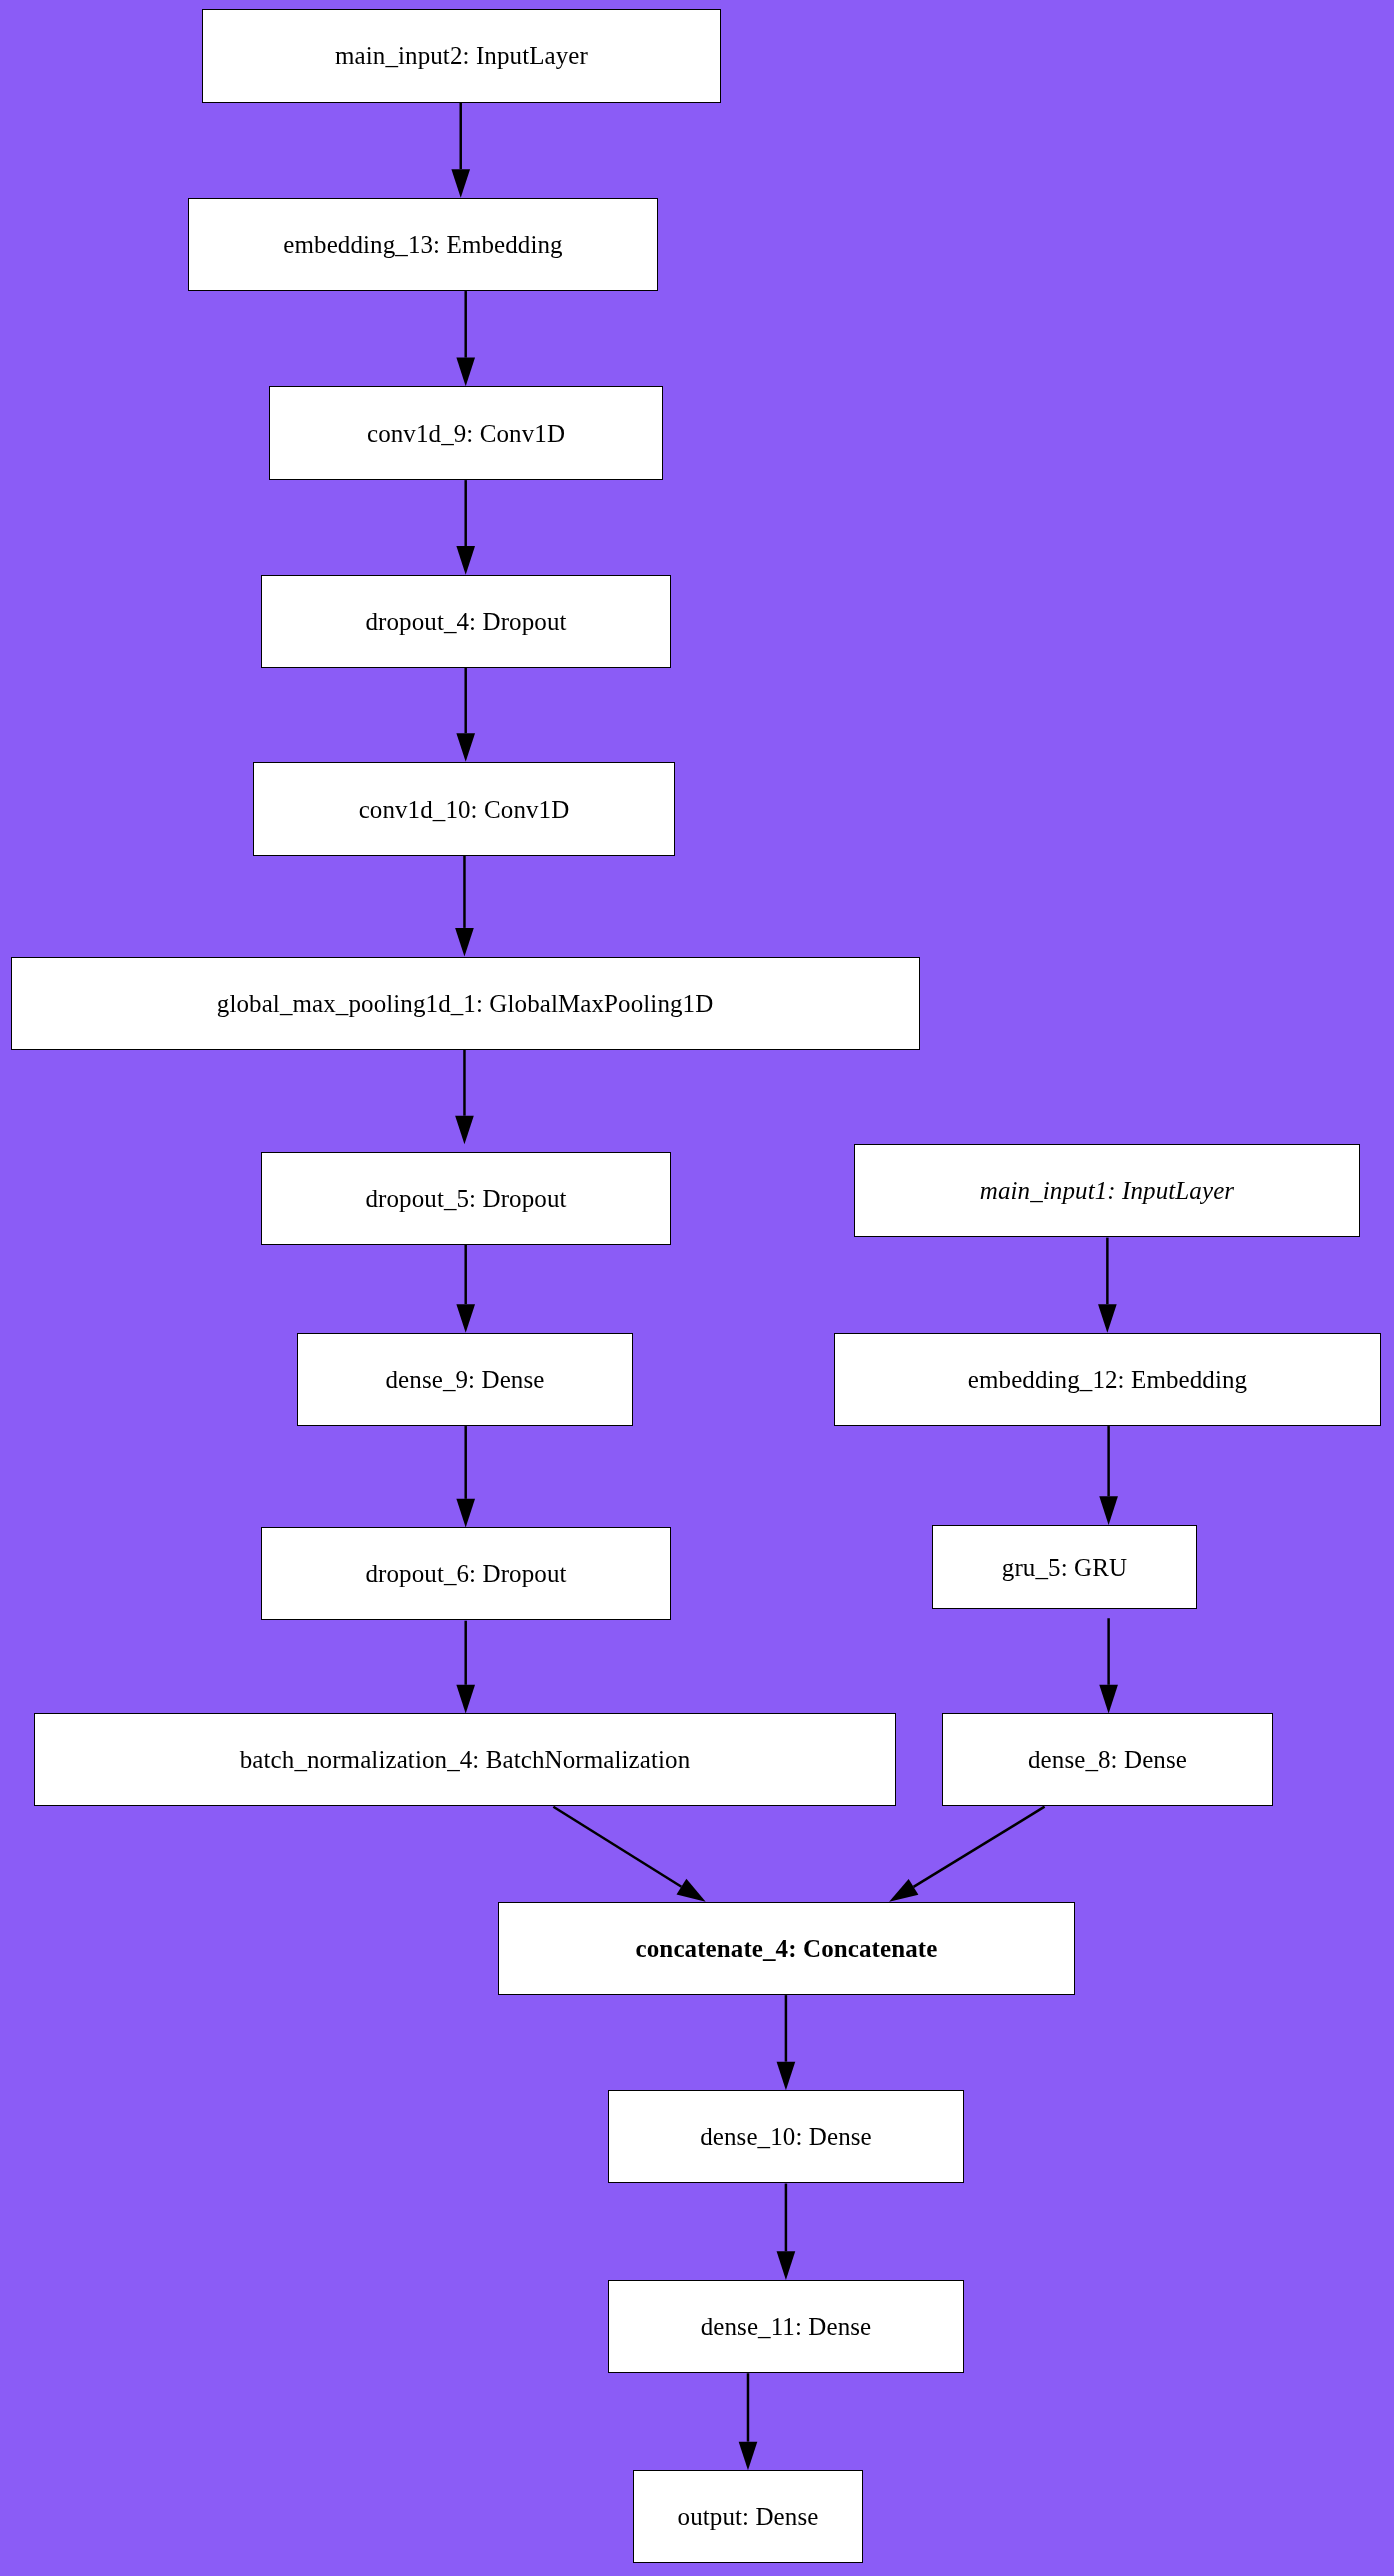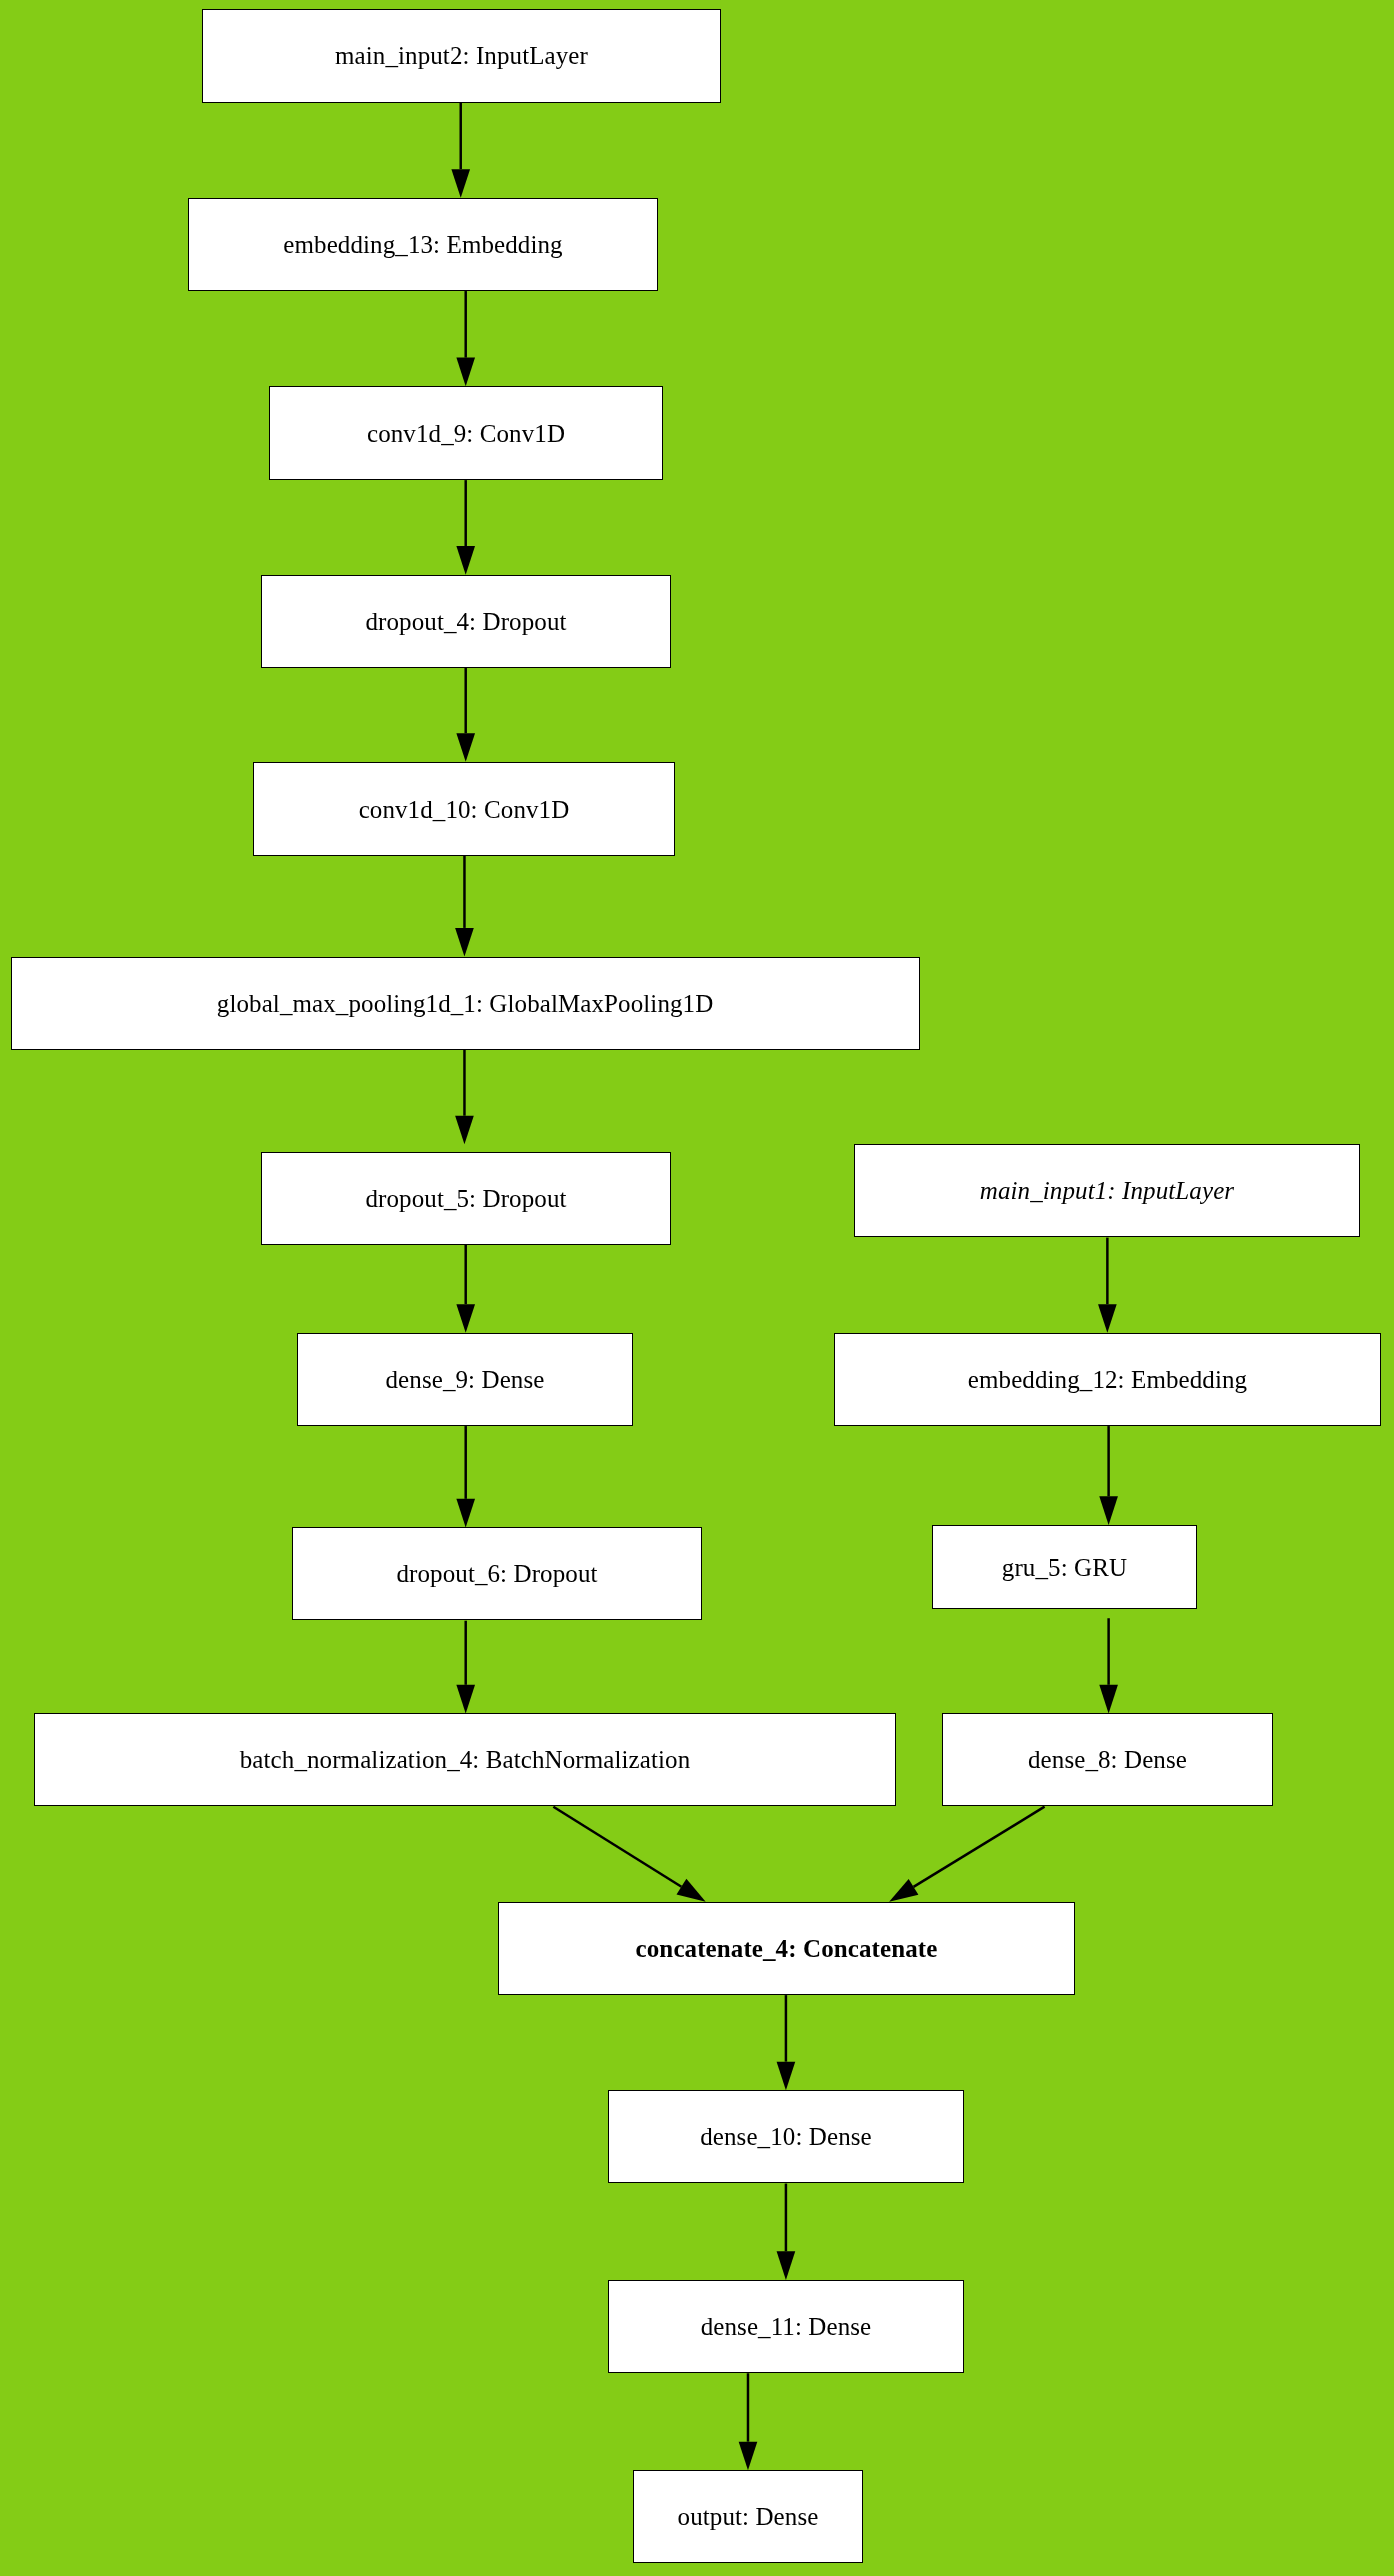--- a/index.html
+++ b/index.html
@@ -7,21 +7,21 @@
     padding: 0;
     background: #ffffff;
   }
   body {
     font-family: "Liberation Serif", "DejaVu Serif", serif;
   }
   #graph-canvas {
     position: relative;
     width: 1394px;
     height: 2576px;
-    background: #84cc16;
+    background: #8b5cf6;
     overflow: hidden;
   }
   #graph-svg {
     position: absolute;
     top: 0;
     left: 0;
     width: 1394px;
     height: 2576px;
   }
   .node-box {
@@ -143,21 +143,21 @@
     </div>
     <div class="node-box" style="left: 10.6px; top: 957px; width: 909px; height: 93px;">
       <span class="node-label">global_max_pooling1d_1: GlobalMaxPooling1D</span>
     </div>
     <div class="node-box" style="left: 261px; top: 1152px; width: 410px; height: 93px;">
       <span class="node-label">dropout_5: Dropout</span>
     </div>
     <div class="node-box" style="left: 297px; top: 1333px; width: 336px; height: 93px;">
       <span class="node-label">dense_9: Dense</span>
     </div>
-    <div class="node-box" style="left: 261px; top: 1527px; width: 410px; height: 93px; margin-left: 31px;">
+    <div class="node-box" style="left: 261px; top: 1527px; width: 410px; height: 93px;">
       <span class="node-label">dropout_6: Dropout</span>
     </div>
     <div class="node-box" style="left: 34px; top: 1713px; width: 862px; height: 93px;">
       <span class="node-label">batch_normalization_4: BatchNormalization</span>
     </div>
     <div class="node-box" style="left: 854px; top: 1144px; width: 506px; height: 93px; font-style: italic;">
       <span class="node-label">main_input1: InputLayer</span>
     </div>
     <div class="node-box" style="left: 834px; top: 1333px; width: 547px; height: 93px;">
       <span class="node-label">embedding_12: Embedding</span>

